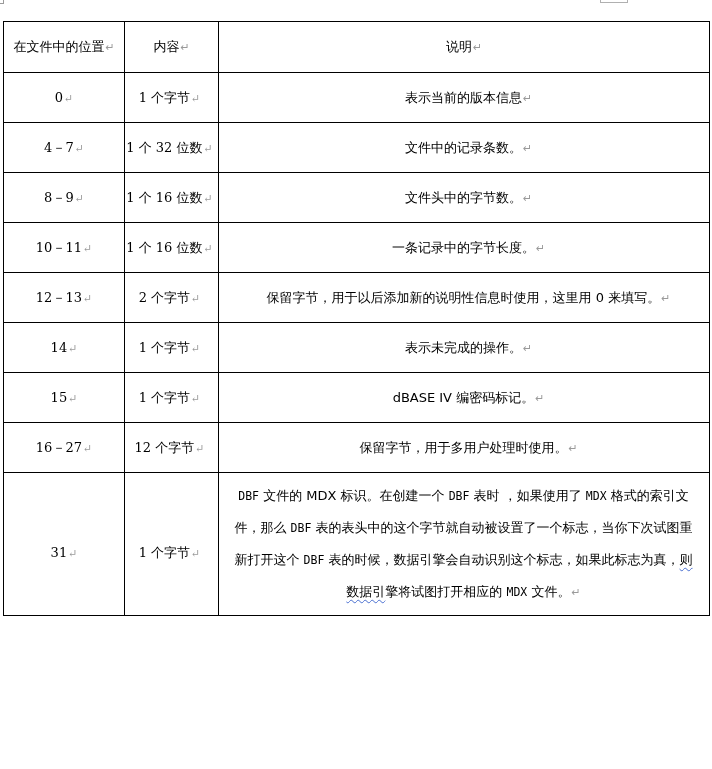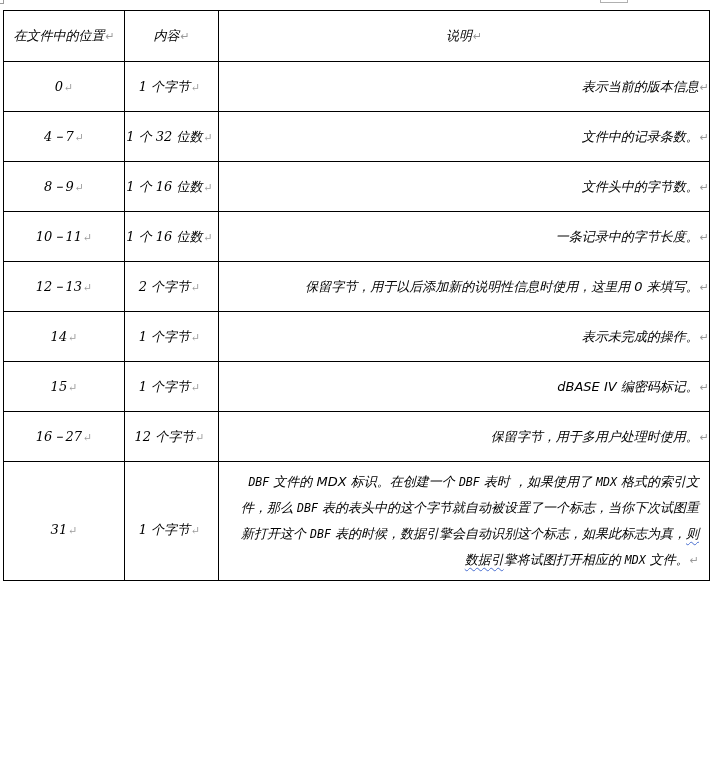--- a/index.html
+++ b/index.html
@@ -2,32 +2,32 @@
 <html><head>
 <meta charset="utf-8">
 <style>
   html, body { margin: 0; padding: 0; background: #ffffff; }
   body { width: 712px; height: 769px; position: relative; overflow: hidden;
          font-family: "DejaVu Sans", "Liberation Sans", sans-serif; color: #000; }
   .corner-mark { position: absolute; left: 0; top: 0; width: 3px; height: 3px;
                  border-right: 1px solid #9a9a9a; border-bottom: 1px solid #9a9a9a; }
   .top-mark { position: absolute; left: 600px; top: 0; width: 26px; height: 2px;
               border-bottom: 1px solid #b0b0b0; border-left: 1px solid #b0b0b0; border-right: 1px solid #b0b0b0; }
-  table.spec { position: absolute; left: 3px; top: 10px; border-collapse: collapse;
-               table-layout: fixed; width: 706px; font-style: italic; }
+  table.spec { position: absolute; left: 3px; top: 21px; border-collapse: collapse;
+               table-layout: fixed; width: 706px; }
   table.spec td, table.spec th { border: 1.5px solid #000; padding: 0; font-weight: normal;
                font-size: 13px; vertical-align: middle; }
   col.c1 { width: 121px; } col.c2 { width: 94px; } col.c3 { width: 491px; }
   th { height: 50px; text-align: center; }
   td { height: 49px; }
   td.pos { text-align: center; font-family: "DejaVu Serif", "Liberation Serif", serif; font-size: 12.5px; }
   td.content { text-align: center; padding-right: 4px !important; font-family: "DejaVu Serif", "Liberation Serif", serif; font-size: 12.5px; white-space: nowrap; }
-  td.desc { text-align: right; padding-left: 9px !important; }
+  td.desc { text-align: center; padding-left: 9px !important; }
   td.top { vertical-align: top; padding-top: 17px !important; }
-  tr.tall td.desc { line-height: 26px; padding-top: 7px !important; padding-bottom: 6px !important; padding-right: 10px !important; }
+  tr.tall td.desc { line-height: 32px; padding-top: 7px !important; padding-bottom: 6px !important; padding-right: 10px !important; }
   .mono { font-family: "DejaVu Sans Mono", "Liberation Mono", monospace; font-size: 11.5px; }
   .pm { color: #9a9a9a; font-size: 11px; margin-left: 1px; }
   .red { color: #ff0000; }
   .squiggle { text-decoration: underline wavy #4a6fd0; text-decoration-thickness: 1px; text-underline-offset: 3px; }
 </style>
 </head>
 <body>
 
 <div class="corner-mark"></div>
 <div class="top-mark"></div>

